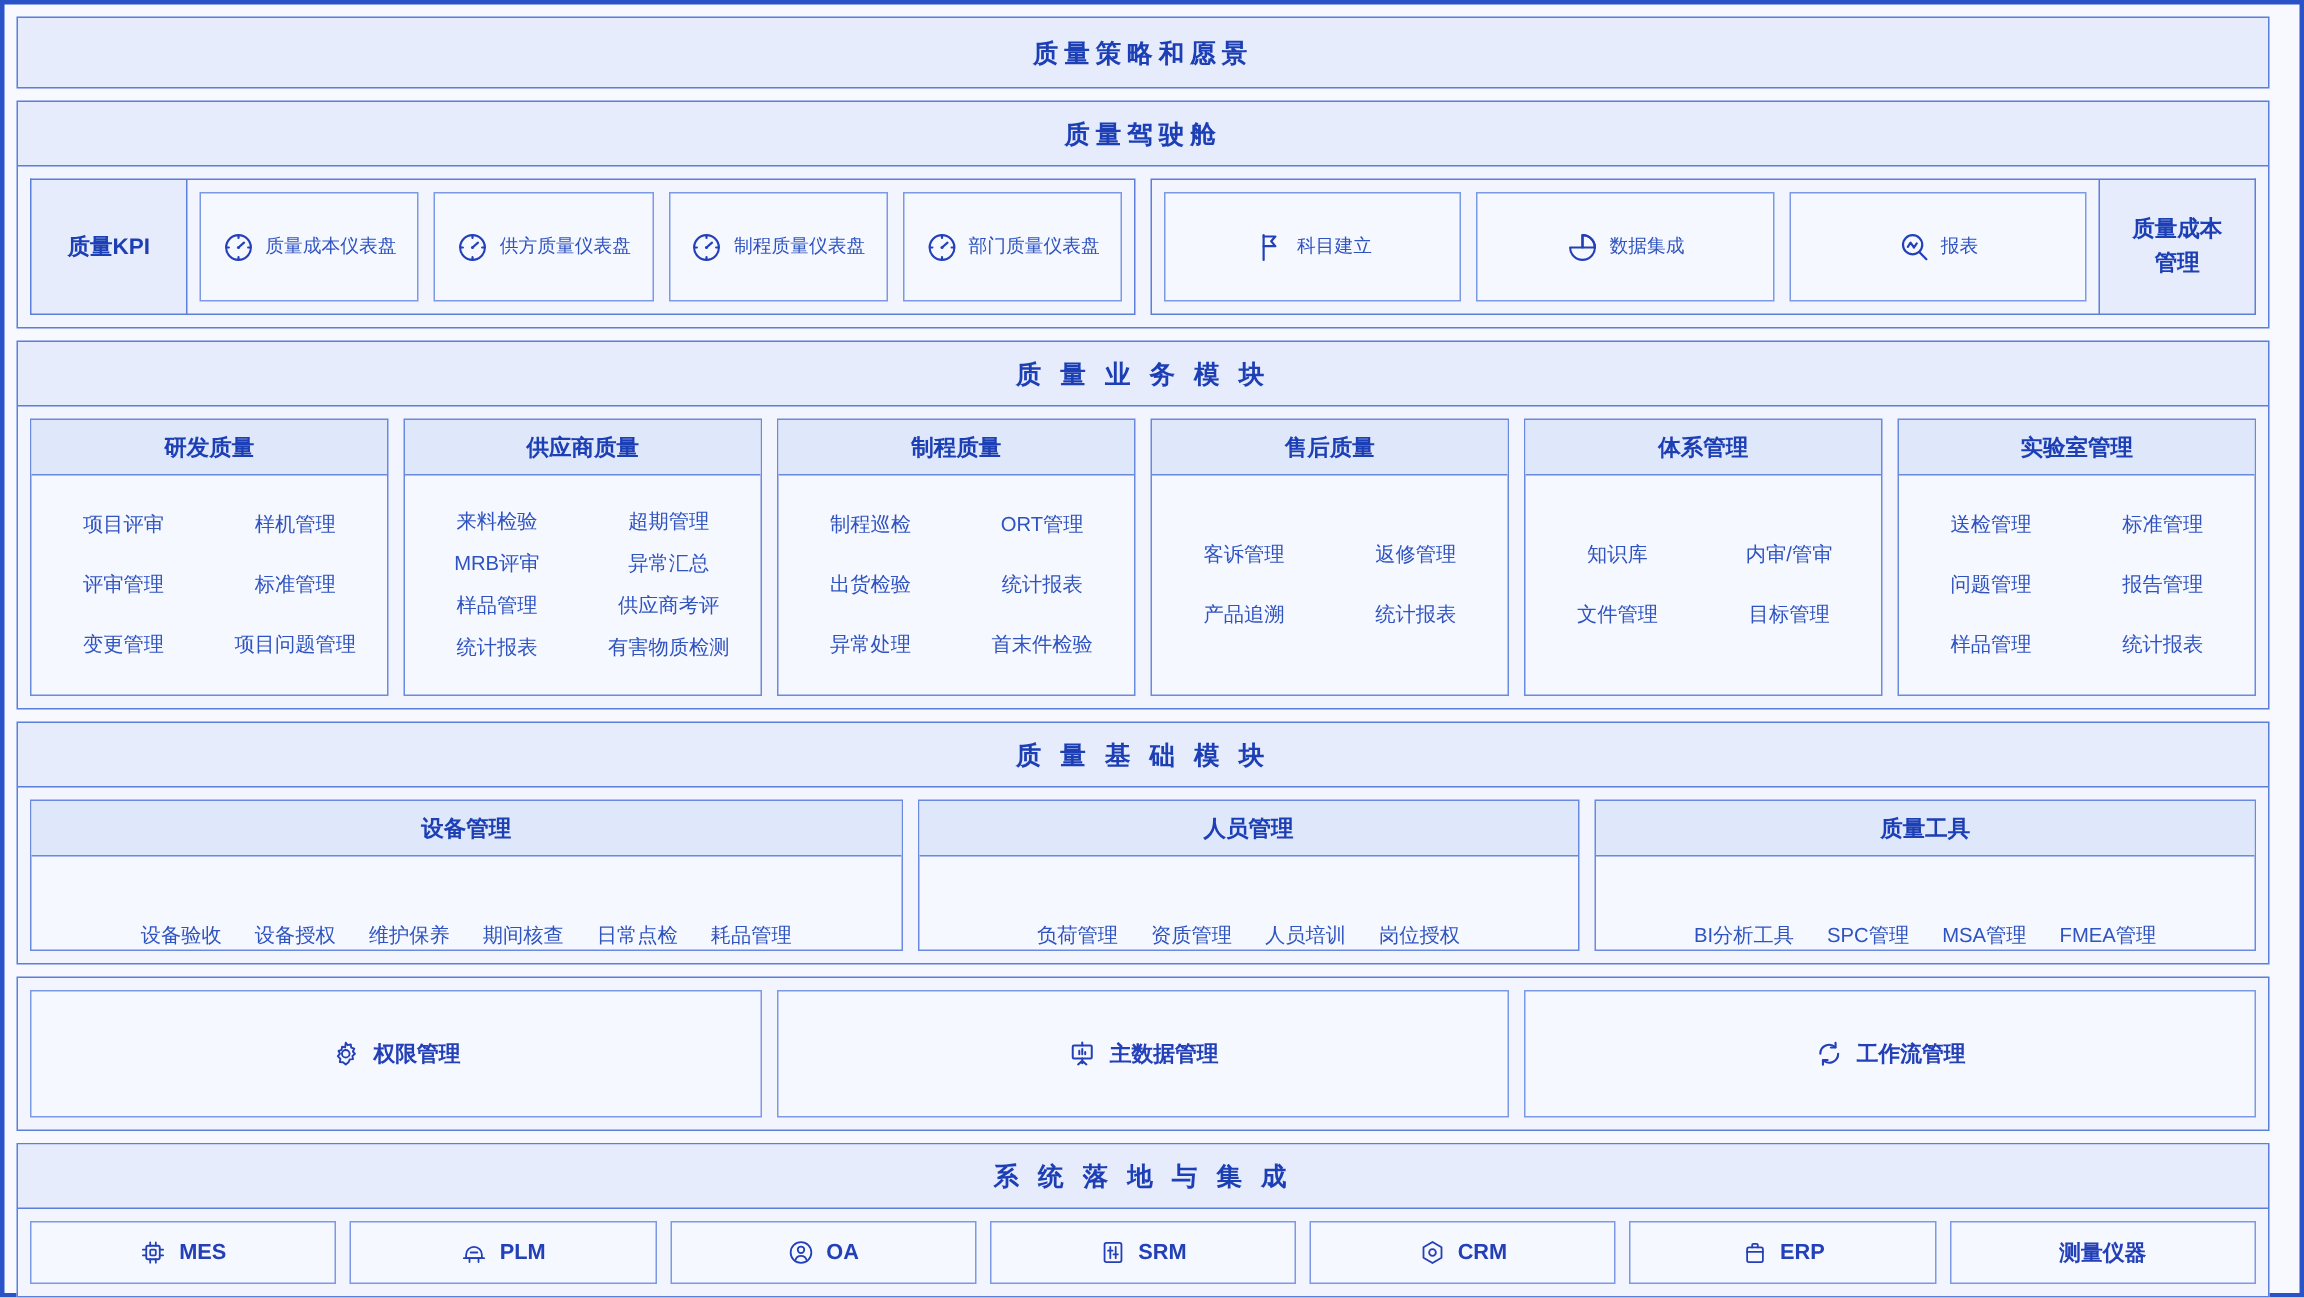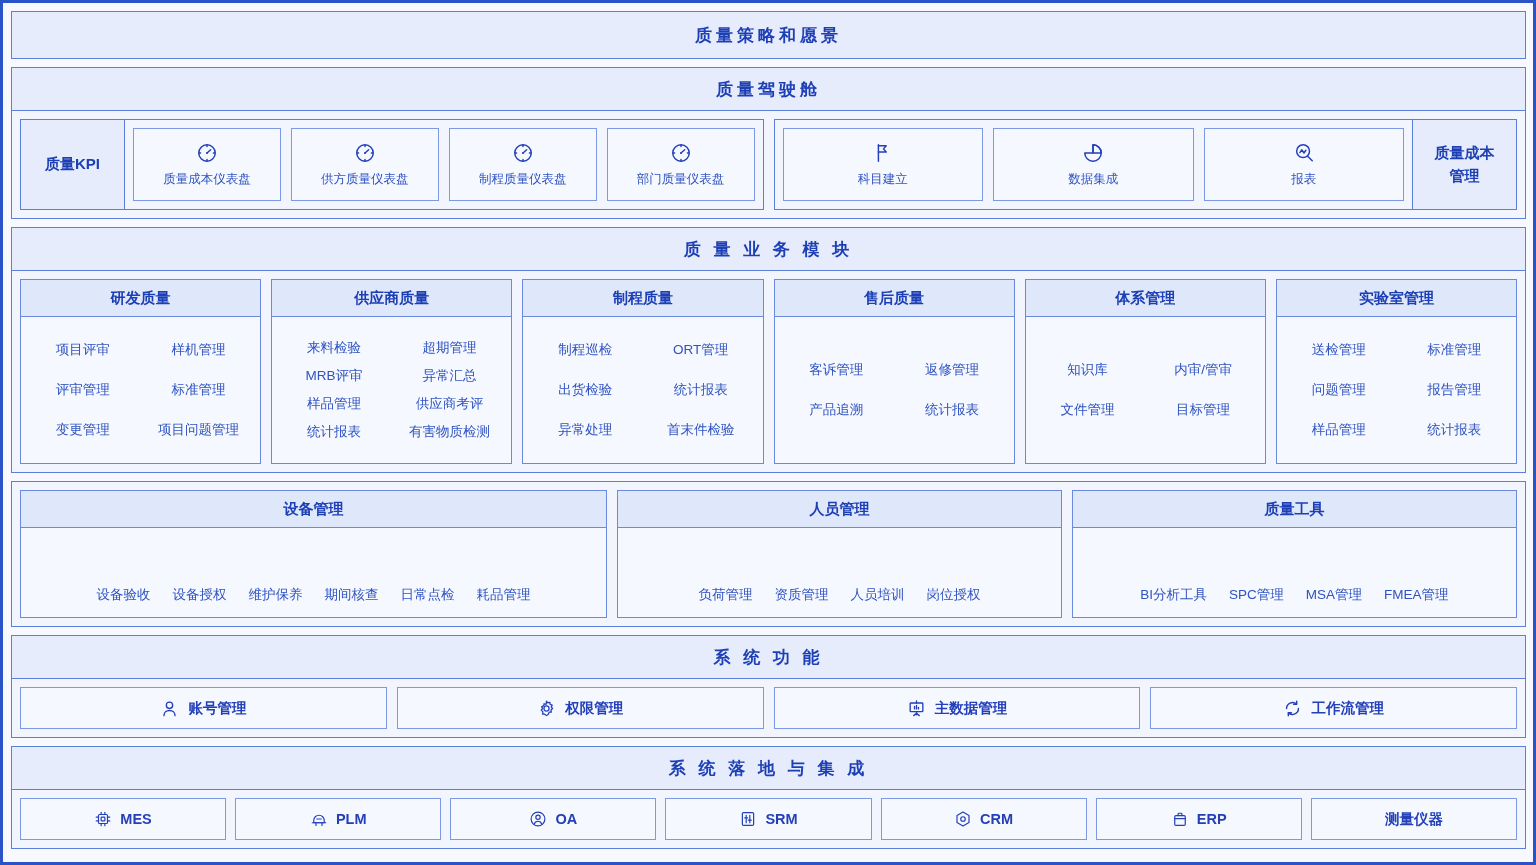--- a/index.html
+++ b/index.html
@@ -8,21 +8,21 @@
     background:#f4f7fe;
     font-family:"Liberation Sans","DejaVu Sans",sans-serif;
     color:#1a49c4;
     -webkit-font-smoothing:antialiased;
   }
   .page{
     box-sizing:border-box;
     width:1536px;height:865px;
     border:3px solid #2a53c8;
     background:#f7f9ff;
-    padding:8px 7px 6px 8px;
+    padding:8px 20px 6px 8px;
     display:flex;flex-direction:column;gap:8px;
   }
 
   
   .band{
     box-sizing:border-box;
     border:1px solid #5c7fdc;
     background:#e6ecfb;
     display:flex;align-items:center;justify-content:center;
   }
@@ -64,21 +64,21 @@
     background:#f2f5fe;
     display:flex;gap:10px;padding:8px;
     flex:1;
   }
   .kpi-group.second{margin-left:10px;}
   .kpi-card{
     box-sizing:border-box;
     flex:1;
     border:1px solid #7b99e4;
     background:#f6f8ff;
-    display:flex;flex-direction:column;
+    display:flex;flex-direction:row;
     align-items:center;justify-content:center;gap:7px;
   }
   .kpi-card .cap{font-size:12.5px;color:#2f53c0;}
   .cost-label{
     box-sizing:border-box;
     flex:0 0 104px;
     background:#e6ecfb;
     border:1px solid #5c7fdc;
     border-left:none;
     display:flex;align-items:center;justify-content:center;
@@ -365,20 +365,23 @@
             <div class="biz-row">
               <div class="biz-item" style="flex: 1 1 0%;">样品管理</div>
               <div class="biz-item" style="flex: 1 1 0%;">统计报表</div>
             </div>
           </div>
         </div>
       </div>
   </div>
 
   <div class="section foundation">
+    <div class="sec-head">
+      <span class="band-title">质 量 基 础 模 块</span>
+    </div>
     <div class="sec-body" id="fd-body">
         <div class="fd-card" style="flex: 1.32 1 0%;">
           <div class="fd-head">设备管理</div>
           <div class="fd-body">
             <div class="fd-item">设备验收</div>
             <div class="fd-item">设备授权</div>
             <div class="fd-item">维护保养</div>
             <div class="fd-item">期间核查</div>
             <div class="fd-item">日常点检</div>
             <div class="fd-item">耗品管理</div>
@@ -399,33 +402,21 @@
             <div class="fd-item">BI分析工具</div>
             <div class="fd-item">SPC管理</div>
             <div class="fd-item">MSA管理</div>
             <div class="fd-item">FMEA管理</div>
           </div>
         </div>
       </div>
   </div>
 
   <div class="section sysfunc">
-    <div class="sec-head">
-      <span class="band-title">系 统 功 能</span>
-    </div>
     <div class="sec-body">
-      <div class="sys-card">
-        <span class="ico">
-          <svg width="19" height="19" viewBox="0 0 24 24" fill="none" stroke="#2340b8" stroke-width="1.7" stroke-linecap="round" stroke-linejoin="round">
-            <circle cx="12" cy="8" r="4"></circle>
-              <path d="M5 21c0-4 3.2-6.5 7-6.5s7 2.5 7 6.5"></path>
-          </svg>
-        </span>
-        <span>账号管理</span>
-      </div>
       <div class="sys-card">
         <span class="ico">
           <svg width="19" height="19" viewBox="0 0 24 24" fill="none" stroke="#2340b8" stroke-width="1.6" stroke-linecap="round" stroke-linejoin="round">
             <circle cx="12" cy="12" r="3.2"></circle>
             <path d="M12 2.6l1.6 2.2 2.6-.7.4 2.7 2.6.9-1.2 2.4 1.8 2-2.2 1.7.5 2.7-2.7.2-1.1 2.5L12 21l-2.3-1.8-2.7-.2.5-2.7L5.3 14l1.8-2-1.2-2.4 2.6-.9.4-2.7 2.6.7z"></path>
           </svg>
         </span>
         <span>权限管理</span>
       </div>
       <div class="sys-card">

